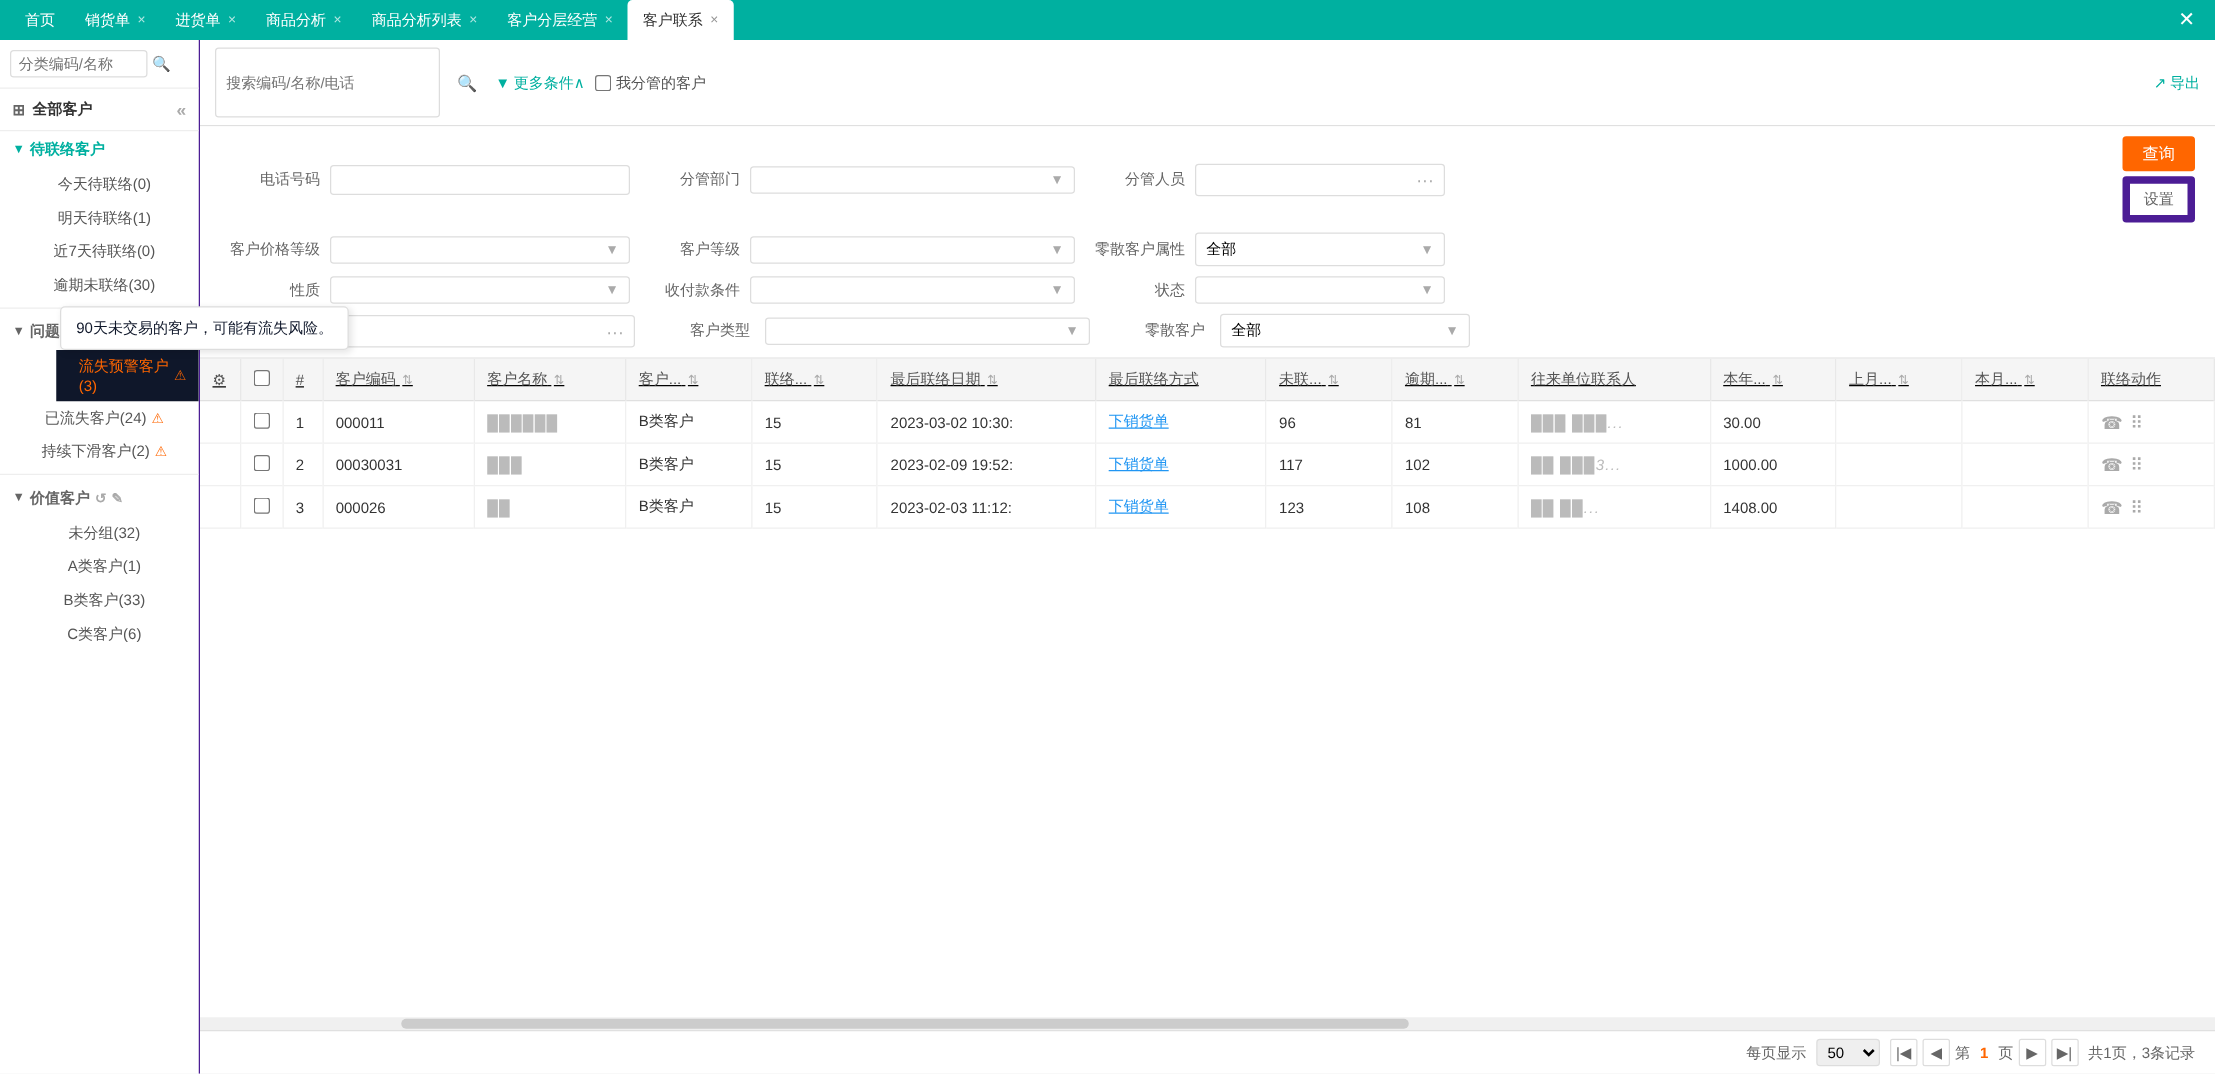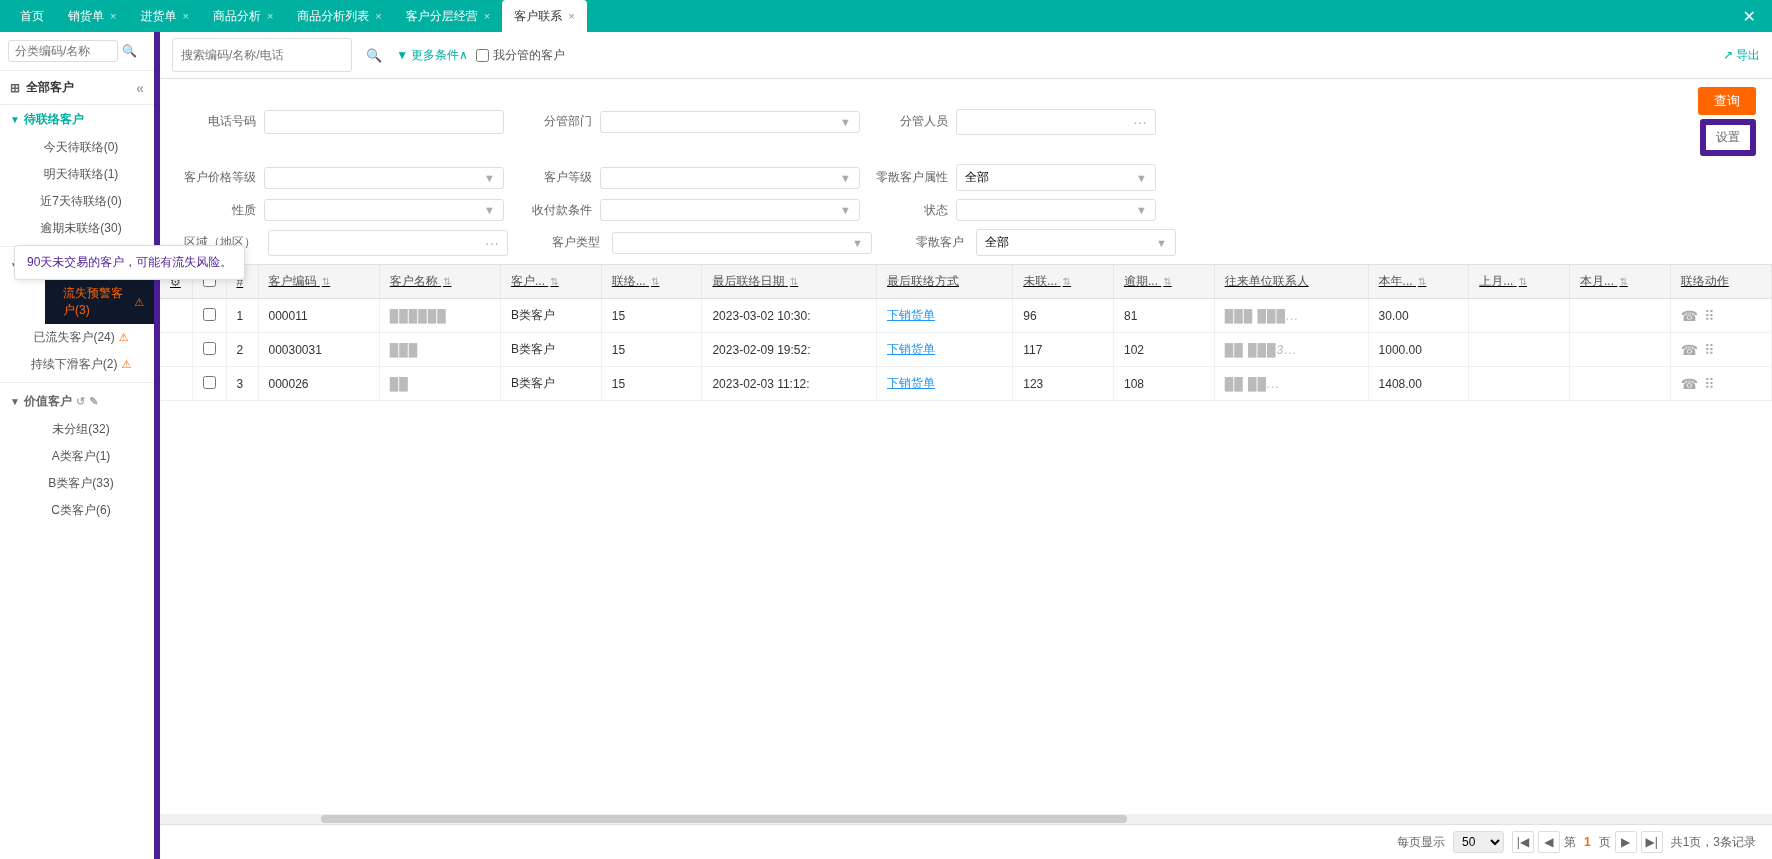--- a/index.html
+++ b/index.html
@@ -46,21 +46,21 @@
     .main-layout {
       display: flex;
       height: calc(100vh - 32px);
       background: #f0f0f0;
     }
 
     
     .sidebar {
       width: 160px;
       background: #fff;
-      border-right: 6px solid #4c1d95;
+      border-right: 1px solid #4c1d95;
       display: flex;
       flex-direction: column;
       overflow-y: auto;
     }
     .sidebar-search {
       display: flex;
       align-items: center;
       padding: 8px;
       border-bottom: 1px solid #eee;
     }
@@ -137,28 +137,28 @@
       display: flex;
       align-items: center;
       cursor: pointer;
     }
     .sidebar-section-header .arrow { font-size: 10px; margin-right: 4px; }
     .sidebar-section-header .edit-icon { margin-left: 4px; color: #aaa; font-size: 11px; }
 
     
     .tooltip-box {
       position: absolute;
-      left: 14px;
+      left: 48px;
       top: 245px;
       background: #fff;
       border: 1px solid #ddd;
       border-radius: 4px;
       padding: 8px 12px;
       font-size: 12px;
-      color: #4c1d95;
+      color: #0f172a;
       box-shadow: 2px 2px 6px rgba(0,0,0,0.1);
       z-index: 100;
       white-space: nowrap;
       text-align: center;
     }
 
     
     .content-area {
       flex: 1;
       display: flex;
@@ -171,21 +171,21 @@
       display: flex;
       align-items: center;
       padding: 6px 12px;
       background: #fff;
       border-bottom: 1px solid #e0e0e0;
       gap: 8px;
     }
     .toolbar-search-input {
       border: 1px solid #ddd;
       border-radius: 3px;
-      padding: 9px 8px;
+      padding: 20px 8px;
       width: 180px;
       outline: none;
       font-size: 12px;
     }
     .toolbar-btn {
       border: none;
       background: none;
       cursor: pointer;
       color: #00b0a0;
       font-size: 13px;
@@ -286,21 +286,20 @@
       border-radius: 3px;
       padding: 4px 10px;
       cursor: pointer;
       font-size: 12px;
     }
     .filter-actions {
       display: flex;
       flex-direction: column;
       gap: 4px;
       margin-left: auto;
-      align-items: flex-end;
     }
     .zero-attr-label {
       color: #666;
       font-size: 12px;
     }
 
     
     .table-container {
       flex: 1;
       overflow: auto;

